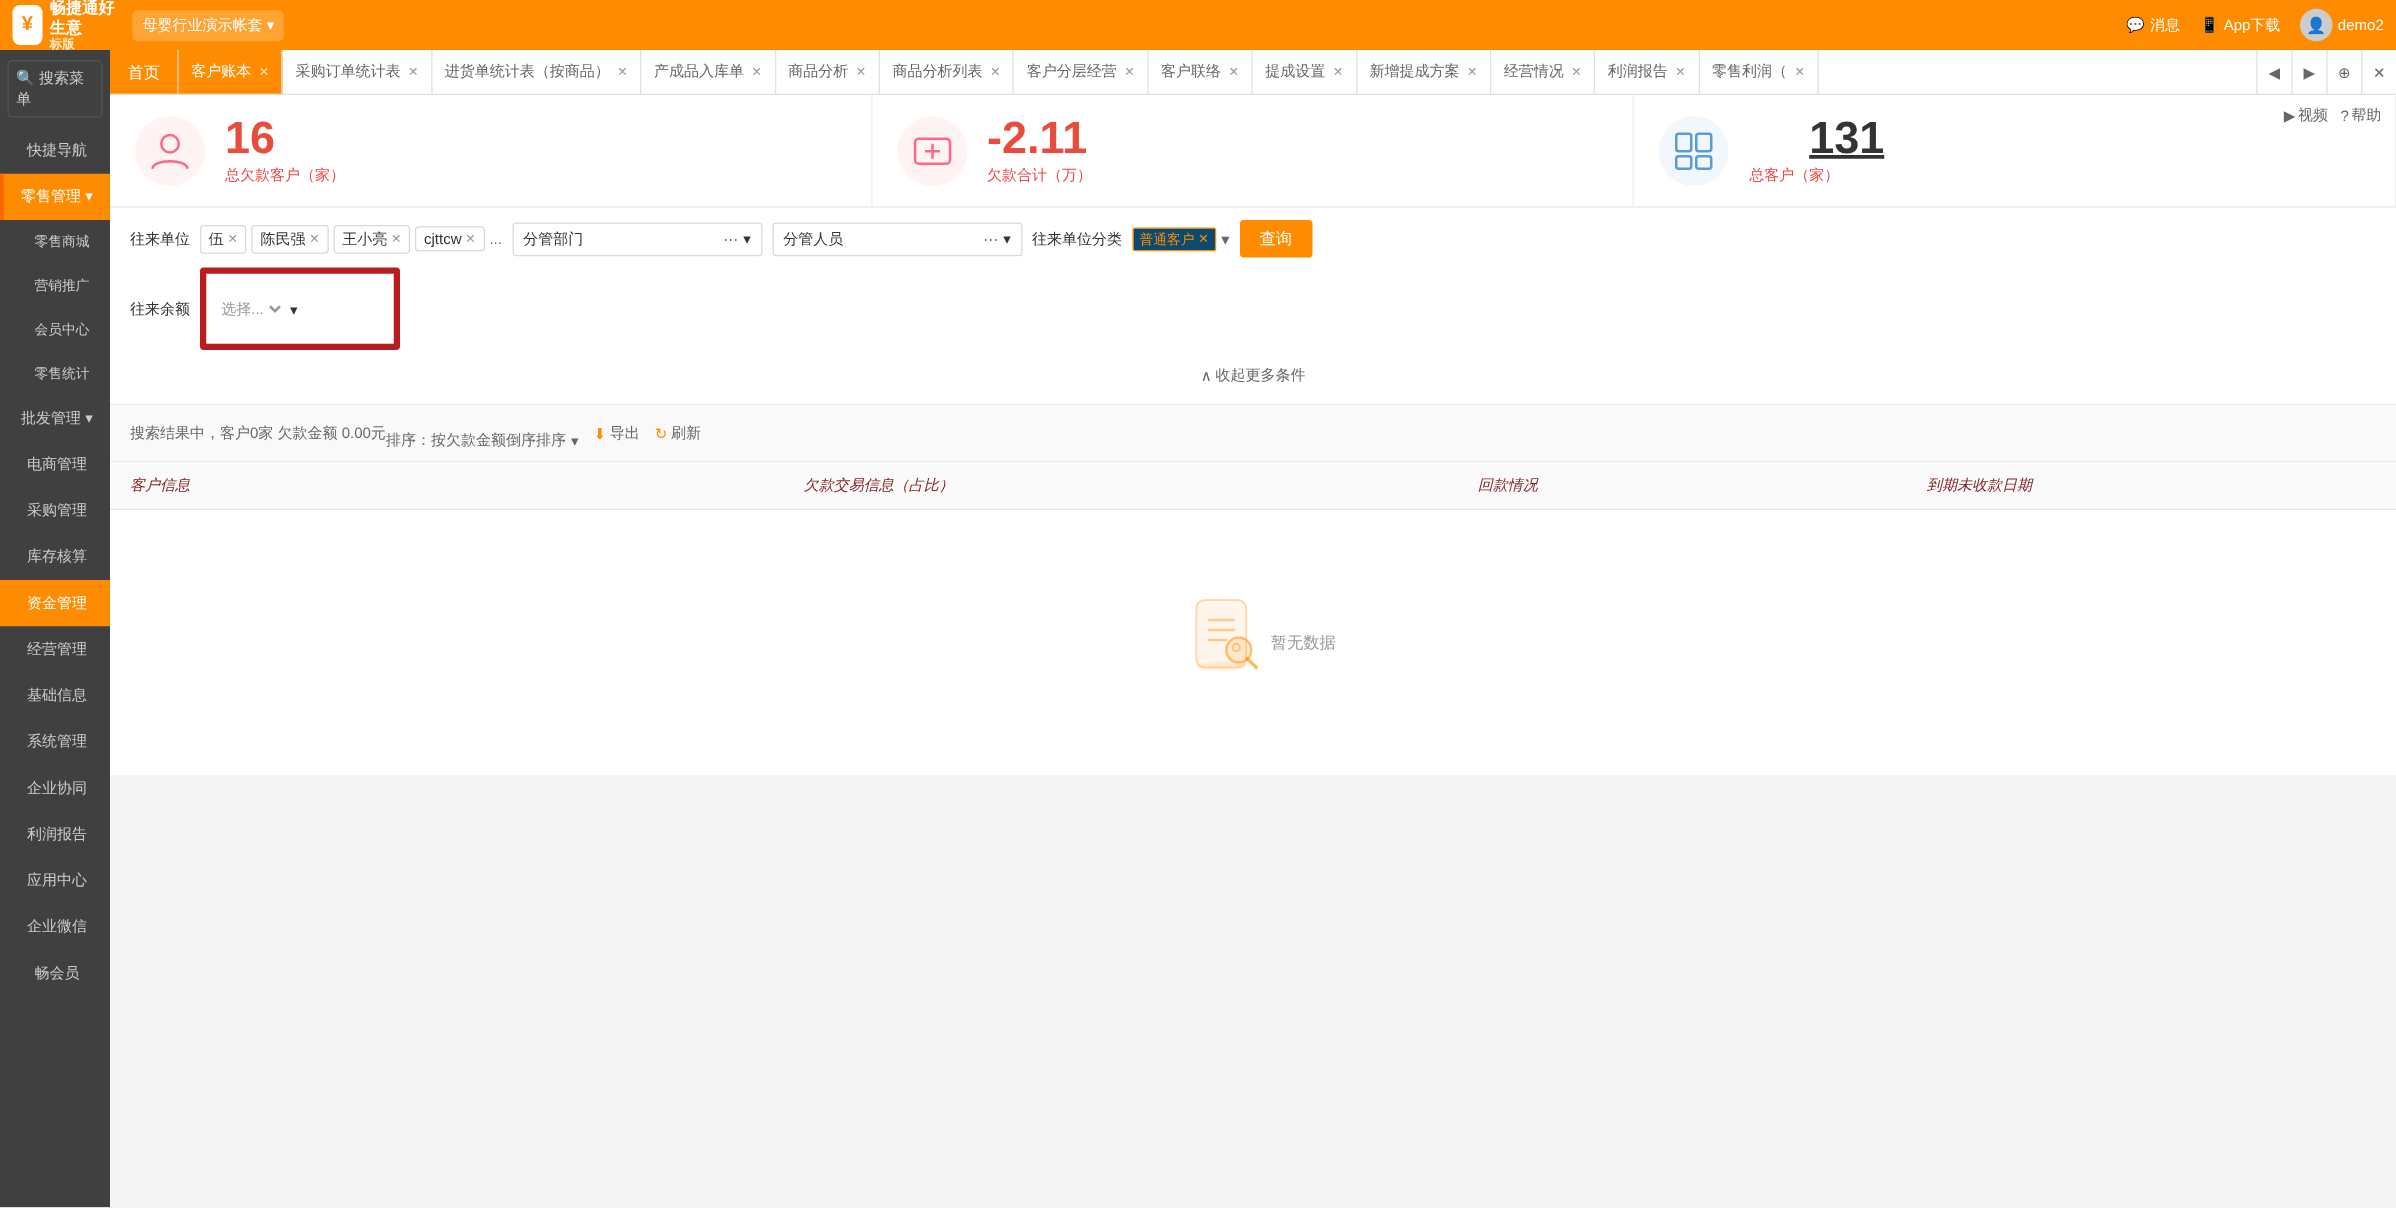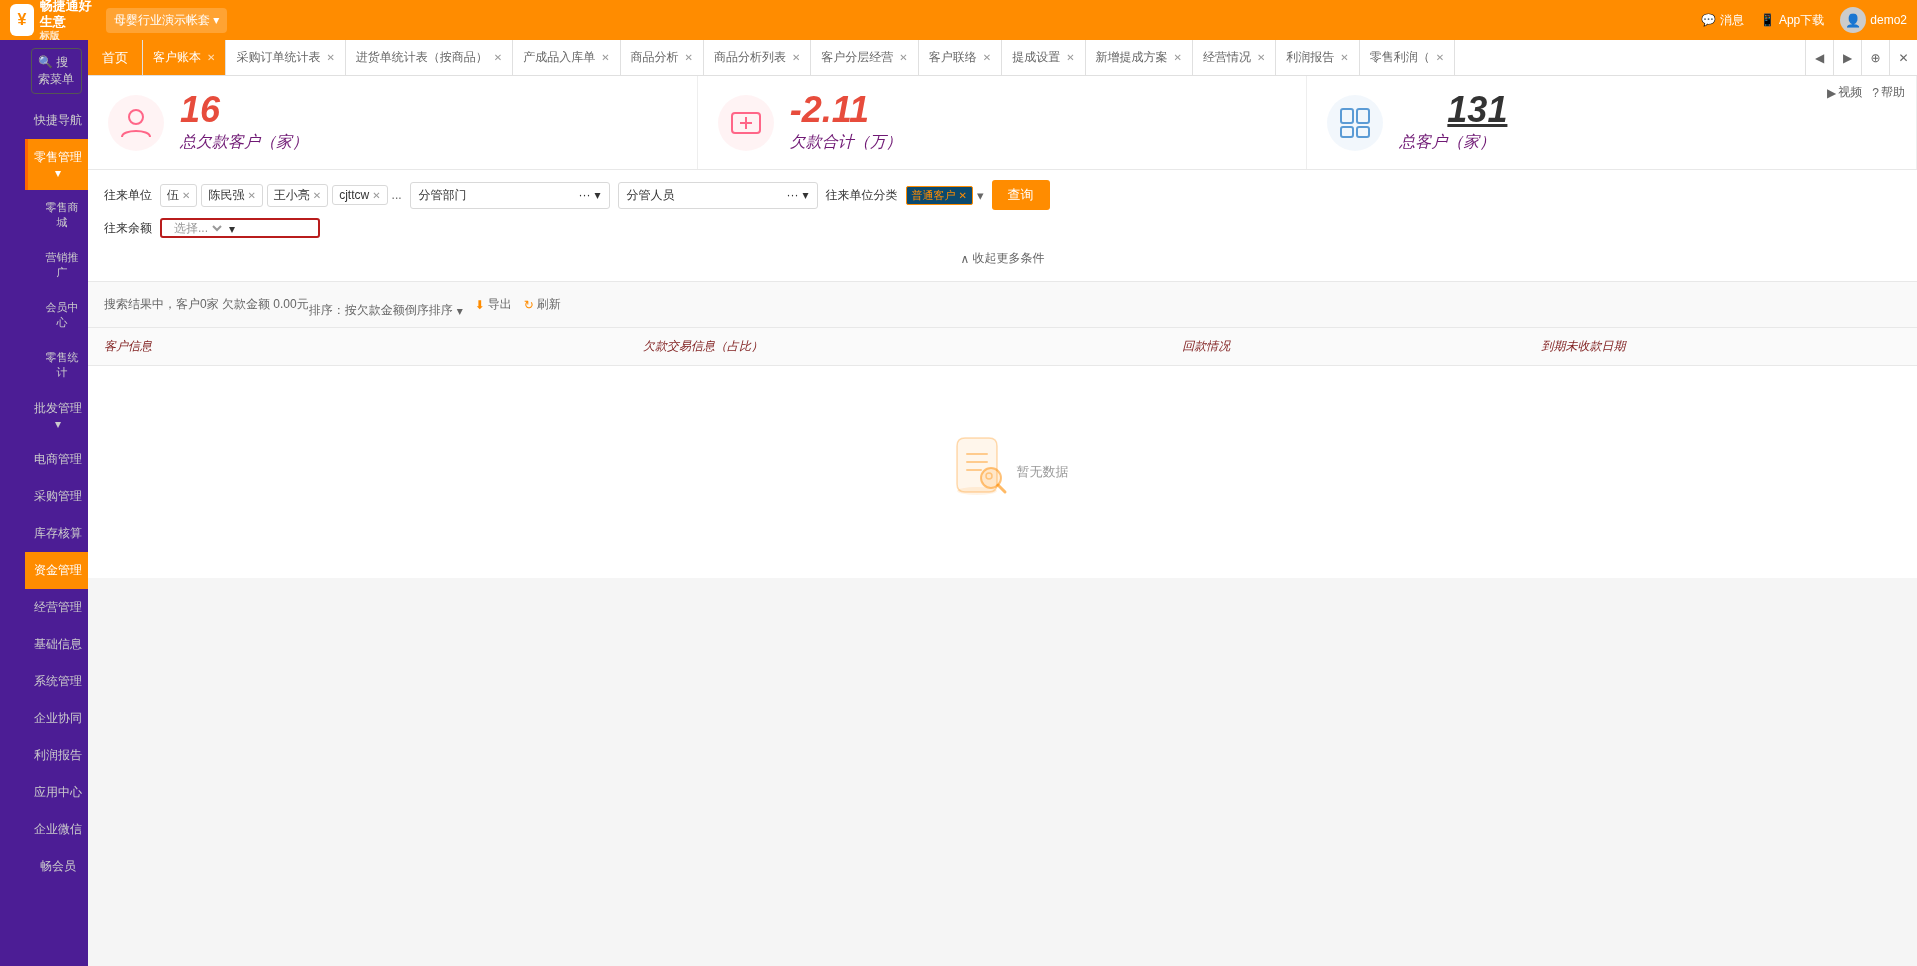--- a/index.html
+++ b/index.html
@@ -2,21 +2,21 @@
 <html><head>
   <meta charset="utf-8">
   <style>
     * { box-sizing: border-box; margin: 0; padding: 0; }
     body { font-family: 'Microsoft YaHei', Arial, sans-serif; font-size: 13px; background: #f5f5f5; color: #333; overflow: hidden; height: 966px; }
 
     
     .app-container { display: flex; flex-direction: column; height: 100%; }
     .top-bar { display: flex; align-items: center; background: #ff8c00; height: 40px; padding: 0 10px; flex-shrink: 0; }
     .main-layout { display: flex; flex: 1; overflow: hidden; }
-    .sidebar { width: 88px; background: #4c1d95; display: flex; flex-direction: column; flex-shrink: 0; overflow-y: auto; padding-left: 25px; }
+    .sidebar { width: 88px; background: #404040; display: flex; flex-direction: column; flex-shrink: 0; overflow-y: auto; }
     .content-area { flex: 1; display: flex; flex-direction: column; overflow: hidden; }
     .tab-bar { background: #fff; border-bottom: 1px solid #e0e0e0; display: flex; align-items: center; height: 36px; flex-shrink: 0; overflow: hidden; }
     .main-content { flex: 1; overflow-y: auto; background: #f5f5f5; }
 
     
     .top-bar-logo { display: flex; align-items: center; gap: 6px; color: #fff; font-size: 14px; font-weight: bold; width: 88px; flex-shrink: 0; }
     .logo-icon { width: 32px; height: 32px; background: #fff; border-radius: 6px; display: flex; align-items: center; justify-content: center; color: #ff8c00; font-size: 16px; font-weight: bold; }
     .top-bar-dropdown { background: rgba(255,255,255,0.2); border: none; color: #fff; padding: 4px 8px; border-radius: 4px; font-size: 12px; margin-left: 8px; cursor: pointer; }
     .top-bar-right { margin-left: auto; display: flex; align-items: center; gap: 16px; color: #fff; font-size: 12px; }
     .top-bar-right-item { display: flex; align-items: center; gap: 4px; cursor: pointer; }
@@ -31,38 +31,38 @@
     
     .tab-item { display: flex; align-items: center; padding: 0 10px; height: 36px; font-size: 12px; cursor: pointer; white-space: nowrap; border-right: 1px solid #e0e0e0; gap: 4px; flex-shrink: 0; color: #666; }
     .tab-close { font-size: 10px; color: #999; cursor: pointer; margin-left: 2px; }
     .tab-home { background: #ff8c00; color: #fff; padding: 0 14px; font-size: 13px; }
     .tab-nav-arrows { display: flex; align-items: center; margin-left: auto; }
     .tab-nav-btn { width: 28px; height: 36px; display: flex; align-items: center; justify-content: center; cursor: pointer; color: #666; border-left: 1px solid #e0e0e0; font-size: 12px; }
 
     
     .summary-row { display: flex; background: #fff; border-bottom: 1px solid #e8e8e8; min-height: 90px; position: relative; }
     .summary-card { flex: 1; display: flex; align-items: center; padding: 16px 20px; border-right: 1px solid #eee; position: relative; }
-    .summary-card-data { display: flex; flex-direction: column; font-style: italic; }
+    .summary-card-data { display: flex; flex-direction: column; }
     .summary-value { font-size: 36px; font-weight: bold; line-height: 1; }
     .summary-value.red { color: #e74c3c; }
     .summary-value.dark { color: #333; text-decoration: underline; margin-left: 48px; }
-    .summary-label { font-size: 16px; color: #701a75; margin-top: 4px; }
+    .summary-label { font-size: 12px; color: #ef4444; margin-top: 4px; }
     .help-links { position: absolute; top: 8px; right: 12px; display: flex; gap: 10px; font-size: 12px; color: #666; }
     .help-link { display: flex; align-items: center; gap: 2px; cursor: pointer; }
 
     
     .filter-area { background: #fff; padding: 10px 16px; border-bottom: 1px solid #e8e8e8; }
     .filter-row { display: flex; align-items: center; gap: 8px; margin-bottom: 8px; flex-wrap: wrap; }
     .filter-label { font-size: 12px; color: #333; white-space: nowrap; }
     .filter-tag { display: inline-flex; align-items: center; gap: 3px; background: #fff; border: 1px solid #d9d9d9; border-radius: 3px; padding: 2px 6px; font-size: 12px; cursor: default; }
     .filter-tag-close { cursor: pointer; color: #999; font-size: 10px; }
     .filter-more { color: #666; font-size: 12px; cursor: pointer; }
     .filter-select { display: flex; align-items: center; gap: 4px; border: 1px solid #d9d9d9; border-radius: 3px; padding: 4px 8px; font-size: 12px; min-width: 140px; cursor: pointer; background: #fff; }
     .filter-select-wide { min-width: 200px; }
-    .filter-input { display: flex; align-items: flex-end; gap: 4px; border: 2px solid #b91c1c; border-radius: 3px; padding: 0 8px; font-size: 12px; min-width: 200px; background: #fff; }
+    .filter-input { display: flex; align-items: flex-end; gap: 4px; border: 5px solid #b91c1c; border-radius: 3px; padding: 20px 8px; font-size: 12px; min-width: 200px; background: #fff; }
     .filter-input select { border: none; outline: none; font-size: 12px; color: #999; background: transparent; }
     .btn-query { background: #ff8c00; color: #fff; border: none; border-radius: 3px; padding: 6px 16px; font-size: 13px; cursor: pointer; }
     .btn-collapse { background: transparent; border: none; color: #666; font-size: 12px; cursor: pointer; display: flex; align-items: center; gap: 3px; }
     .collapse-row { display: flex; justify-content: center; padding: 4px 0; }
 
     
     .results-bar { display: flex; align-items: center; padding: 8px 16px; background: #f9f9f9; border-bottom: 1px solid #e8e8e8; }
     .results-info { font-size: 12px; color: #666; }
     .results-actions { display: flex; align-items: center; gap: 12px; font-size: 12px; color: #666; }
     .results-sort { display: flex; align-items: center; gap: 4px; cursor: pointer; margin-top: 12px; }

